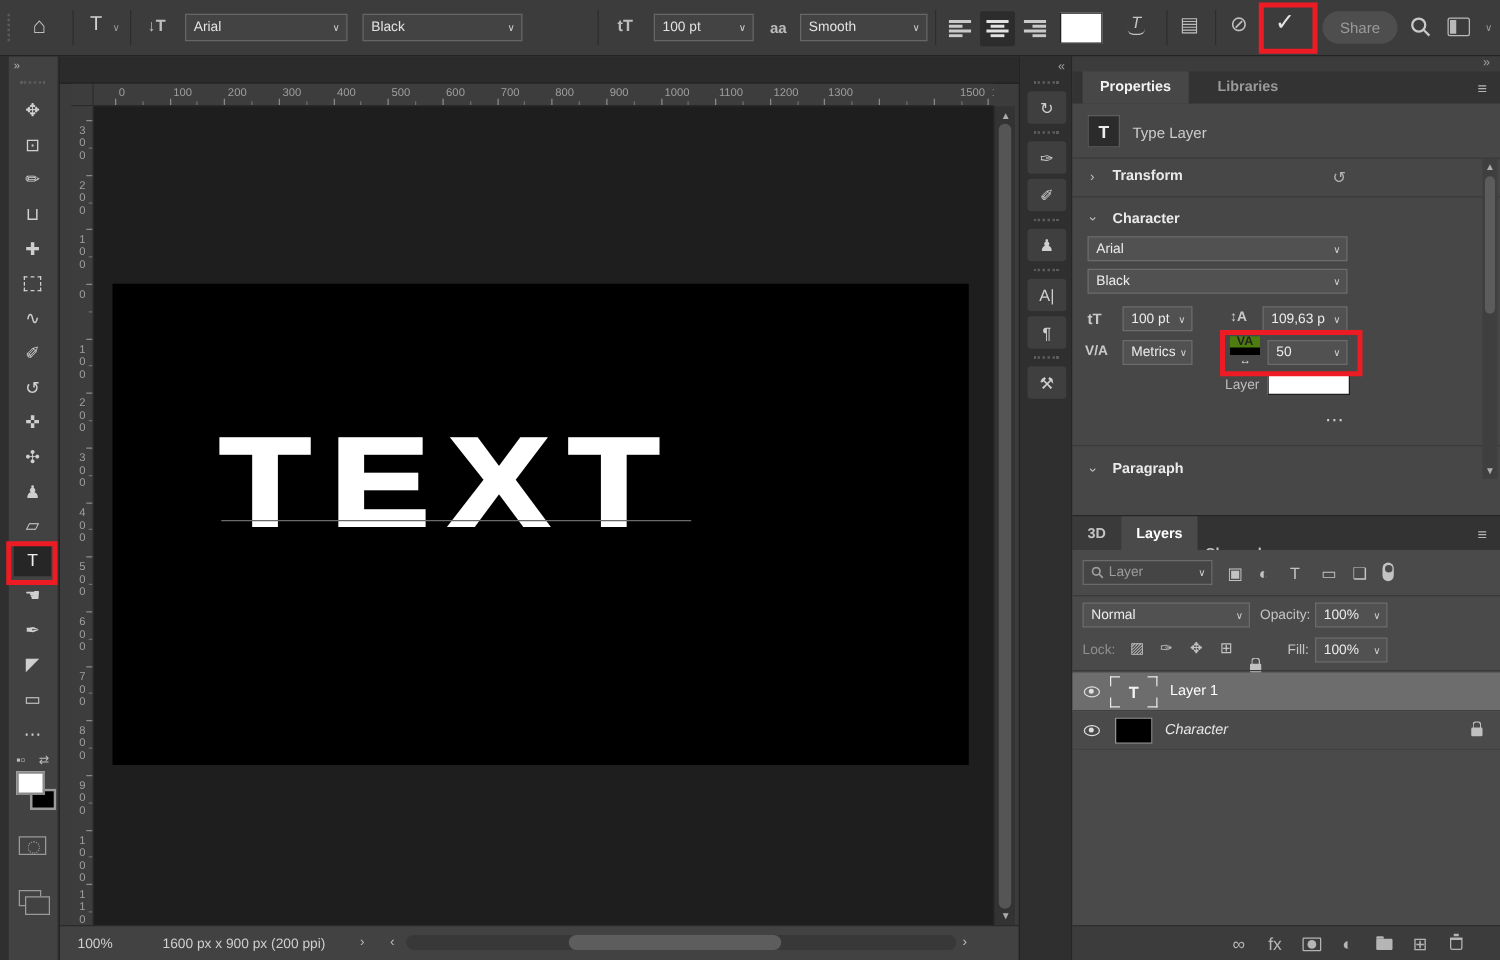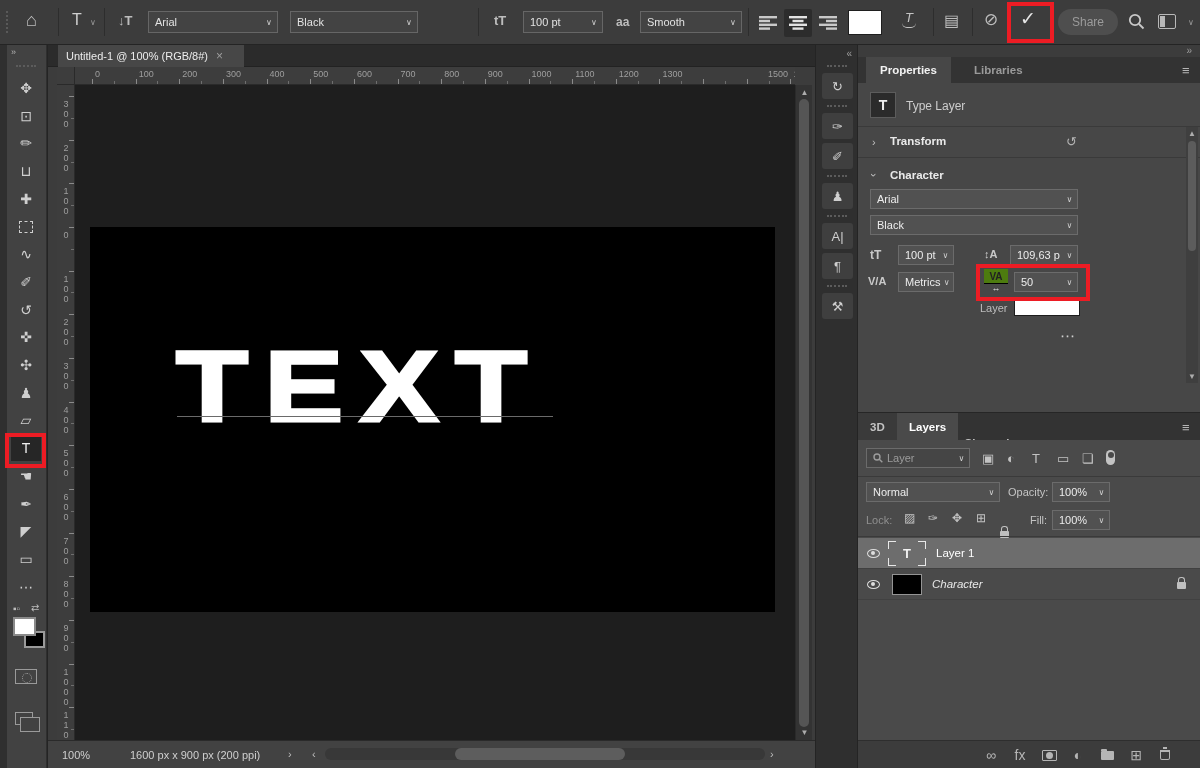--- a/index.html
+++ b/index.html
@@ -90,21 +90,21 @@
 
   .chip { background:#2b2b2b; border:1px solid #5c5c5c; color:#ededed; display:flex; align-items:center; justify-content:center; font-weight:bold; }
   .sec-head { font-weight:bold; color:#eaeaea; font-size:11.5px; }
   .chev { display:inline-block; color:#c0c0c0; font-size:11px; }
   .chev.down { transform:rotate(90deg); }
 
   .field { display:flex; align-items:center; background:#515151; border:1px solid #6b6b6b; height:20px; color:#ececec; padding-left:6px; font-size:11px; }
   .field .arr { margin-left:auto; width:15px; text-align:center; color:#cfcfcf; font-size:8px; }
   .ch-icon { color:#c9c9c9; font-size:11px; font-weight:bold; }
   .va-box { background:#4d7c0f; color:#222; font-weight:bold; font-size:10px; width:24px; height:15px;
-            display:flex; align-items:center; justify-content:center; border-bottom:1px solid #000000; }
+            display:flex; align-items:center; justify-content:center; border-bottom:6px solid #000000; }
   .color-swatch { background:#fff; border:1px solid #1d1d1d; }
 
   .divline { background:#3a3a3a; height:1px; }
 
   
   .ltab { position:absolute; height:28px; display:flex; align-items:center; padding:0 12px; color:#c3c3c3; font-weight:bold; font-size:11.5px; }
   .ltab.active { background:#4a4a4a; color:#fff; }
   .ltab.dim { background:#3a3a3a; }
   #layers-body { left:858px; top:440px; width:342px; height:300px; background:#4a4a4a; }
   .filter-icon { color:#c3c3c3; font-size:13px; }
@@ -250,24 +250,20 @@
       <div class="abs mini-swap" style="left:6px;top:558px">▪▫</div>
       <div class="abs mini-swap" style="left:24px;top:557px">⇄</div>
       <div class="abs fg-swatch" style="left:6px;top:572px"></div>
       <div class="abs bg-swatch" style="left:17px;top:586px"></div>
       <div class="abs qmask" style="left:8px;top:624px"></div>
       <div class="abs smode" style="left:8px;top:652px"></div>
     </div>
   </div>
 
   <div id="tabbar" class="abs"></div>
-  <div id="doc-tab" class="abs">
-    <span>Untitled-1 @ 100% (RGB/8#)</span>
-    <span class="close">×</span>
-  </div>
 
   <div id="ruler-corner" class="abs"></div>
   <div id="h-ruler" class="abs">
       <div class="rtick-h" style="left: 17px; height: 5px;"></div>
       <div class="rtick-h" style="left: 38.8px; height: 3px; background: rgb(110, 110, 110);"></div>
       <div class="rlabel" style="left: 20px; top: 2px;">0</div>
       <div class="rtick-h" style="left: 60.65px; height: 5px;"></div>
       <div class="rtick-h" style="left: 82.45px; height: 3px; background: rgb(110, 110, 110);"></div>
       <div class="rlabel" style="left: 63.65px; top: 2px;">100</div>
       <div class="rtick-h" style="left: 104.3px; height: 5px;"></div>
@@ -460,20 +456,24 @@
       <span>50</span>
         <span class="arr">∨</span>
     </div>
 
     <div class="abs" style="left:122px;top:219px;color:#bdbdbd">Layer</div>
     <div class="abs color-swatch" style="left:156px;top:216px;width:66px;height:17px"></div>
 
     <div class="abs" style="left:202px;top:244px;color:#cfcfcf;font-size:15px;letter-spacing:1px">⋯</div>
   </div>
 
+  <div class="abs" style="left:858px;top:356px;width:342px;height:56px;background:#474747;border-top:1px solid #3a3a3a">
+    <div class="abs chev down" style="left:14px;top:13px">›</div>
+    <div class="abs sec-head" style="left:32px;top:12px">Paragraph</div>
+  </div>
 
   <div id="props-scroll" class="abs">
     <div class="scroll-arrow" style="top:2px;width:12px">▲</div>
     <div class="thumb"></div>
     <div class="scroll-arrow" style="bottom:2px;width:12px">▼</div>
   </div>
 
   <div class="abs tabstrip" style="left:858px;top:412px;width:342px;height:28px;border-top:1px solid #262626">
     <div class="ltab dim" style="left:0;top:0">3D</div>
     <div class="ltab active" style="left:39px;top:0">Layers</div>

